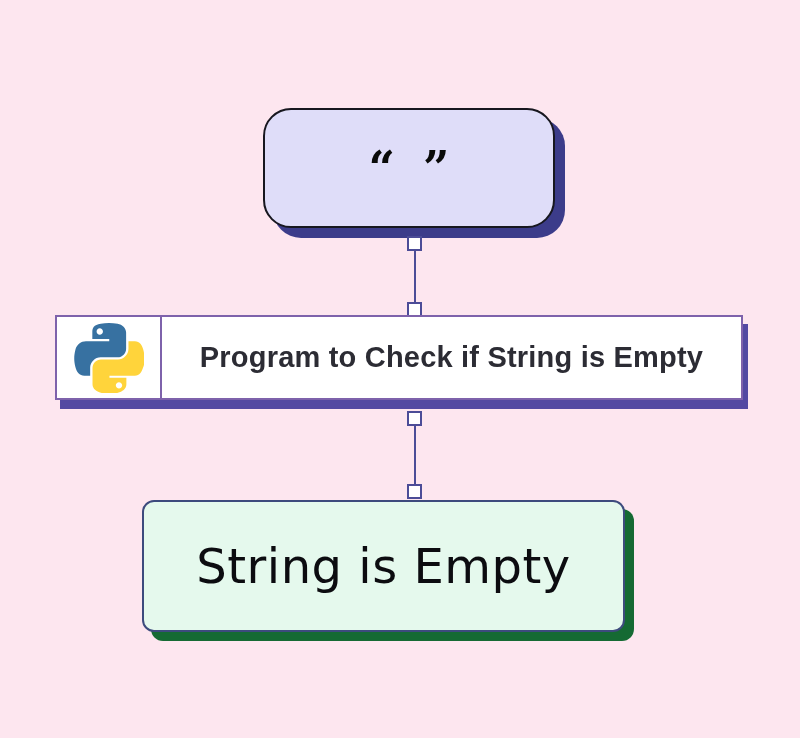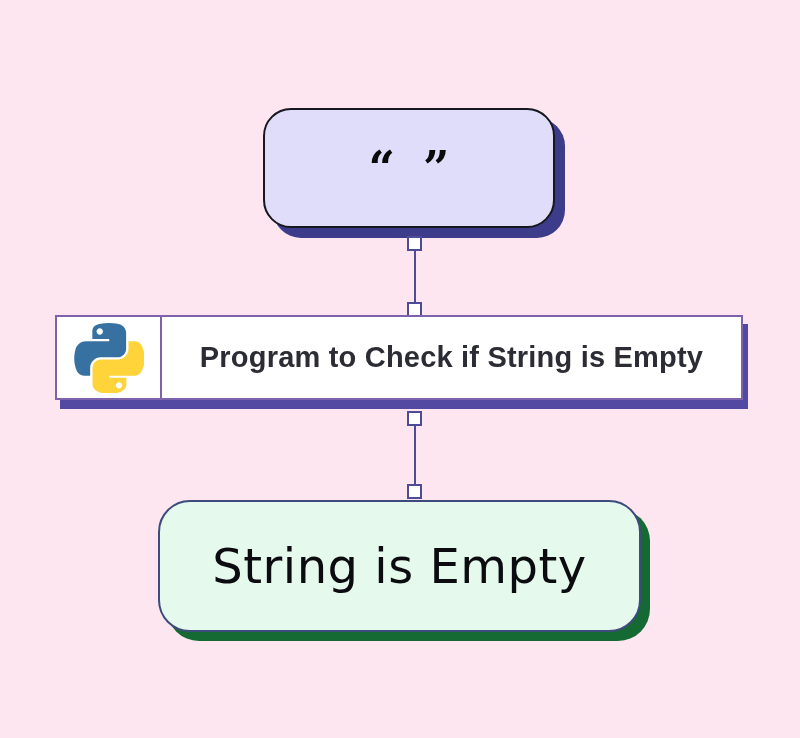--- a/index.html
+++ b/index.html
@@ -106,27 +106,27 @@
     font-size: 29px;
     font-weight: bold;
     color: var(--text-dark, #2c2c34);
     letter-spacing: 0.2px;
     white-space: nowrap;
   }
 
   
   .node-result {
     position: absolute;
-    left: 158px;
+    left: 142px;
     top: 500px;
     width: 483px;
     height: 132px;
     background: var(--mint-fill, #e5f9ed);
     border: 2.5px solid var(--mint-border, #3d4b7d);
-    border-radius: 32px;
+    border-radius: 12px;
     box-shadow: 9px 9px 0 var(--mint-shadow, #156a33);
     display: flex;
     align-items: center;
     justify-content: center;
     box-sizing: border-box;
   }
   .result-label {
     font-family: "DejaVu Sans", sans-serif;
     font-size: 48px;
     font-weight: normal;

